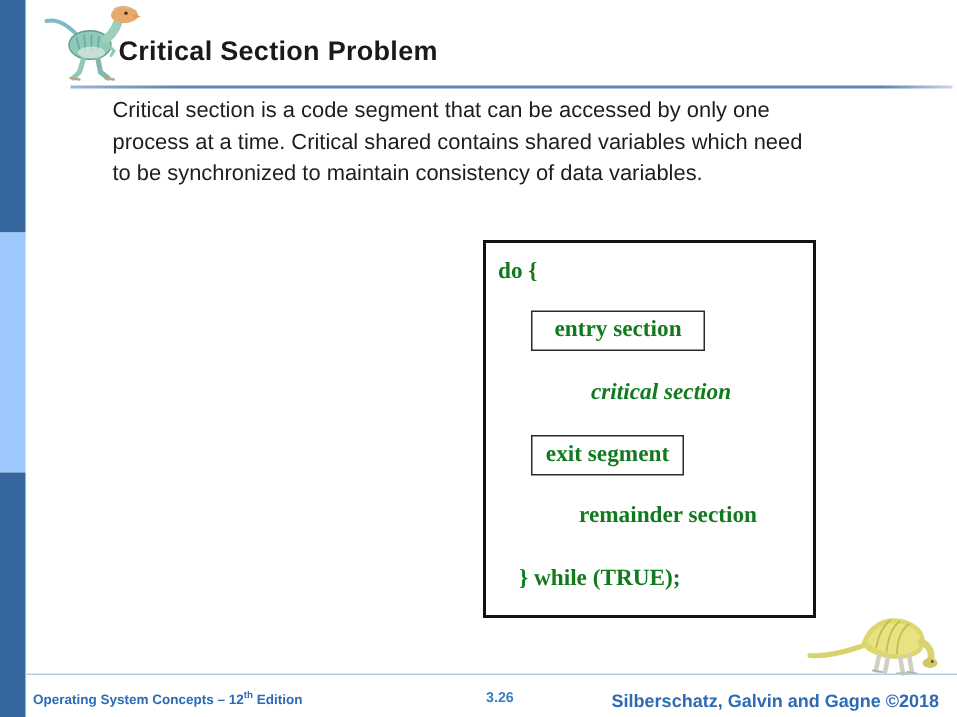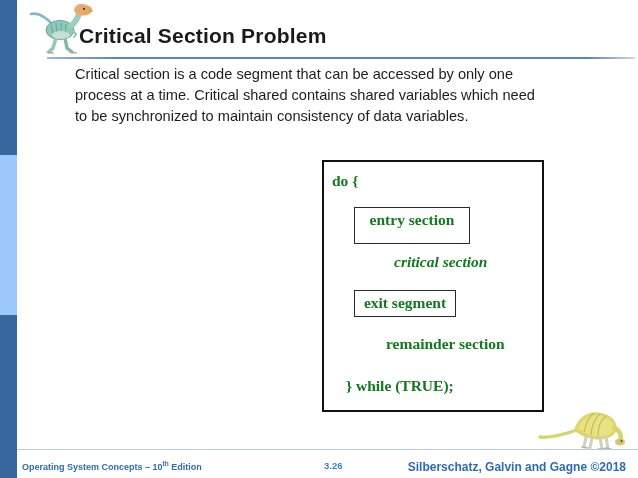--- a/index.html
+++ b/index.html
@@ -40,21 +40,21 @@
     position: absolute;
     left: 10px;
     top: 2px;
     width: 72px;
     height: 54px;
   }
   .page-title {
     position: absolute;
     left: 62px;
     top: 24px;
-    font-size: 21px;
+    font-size: 18px;
     font-weight: bold;
     color: #1a1a1a;
     letter-spacing: 0.2px;
     white-space: nowrap;
   }
   .title-rule {
     position: absolute;
     left: 30px;
     top: 57px;
     width: 588px;
@@ -105,21 +105,21 @@
     background: #ffffff;
     font-family: "Liberation Serif", serif;
     font-weight: bold;
     color: #127a1e;
     font-size: 15.5px;
     text-align: center;
     box-sizing: border-box;
     padding-top: 3px;
     white-space: nowrap;
   }
-  .entry-box { left: 30px; top: 45px;  width: 116px; height: 37px; }
+  .entry-box { left: 30px; top: 45px;  width: 116px; height: 27px; }
   .exit-box  { left: 30px; top: 128px; width: 102px; height: 27px; }
 
   
   .footer-rule {
     position: absolute;
     left: 17px;
     top: 449px;
     right: 0;
     height: 1px;
     background: #b9cde2;
@@ -232,20 +232,20 @@
     <ellipse cx="86" cy="38" rx="5" ry="3.4" fill="#cfc96a"></ellipse>
     <circle cx="87.5" cy="37" r="0.9" fill="#4a4420"></circle>
 
     <path d="M58 34 L56 44 M66 34 L68 45 M72 33 L74 44 M52 33 L50 43" stroke="#cfd0c2" stroke-width="3" fill="none" stroke-linecap="round"></path>
     <path d="M48 43 L54 44 M64 45 L71 45 M71 44 L77 45" stroke="#b5b39c" stroke-width="1.4" fill="none" stroke-linecap="round"></path>
   </svg>
 
   <div class="footer-rule"></div>
 
   <div class="footer-left">
-    <span>Operating System Concepts – 10</span><sup>th</sup><span> Edition</span>
+    <span>Operating System Concepts – 12</span><sup>th</sup><span> Edition</span>
   </div>
 
   <div class="footer-center">3.26</div>
 
   <div class="footer-right">Silberschatz, Galvin and Gagne ©2018</div>
 
 </div>
 
 </body></html>

